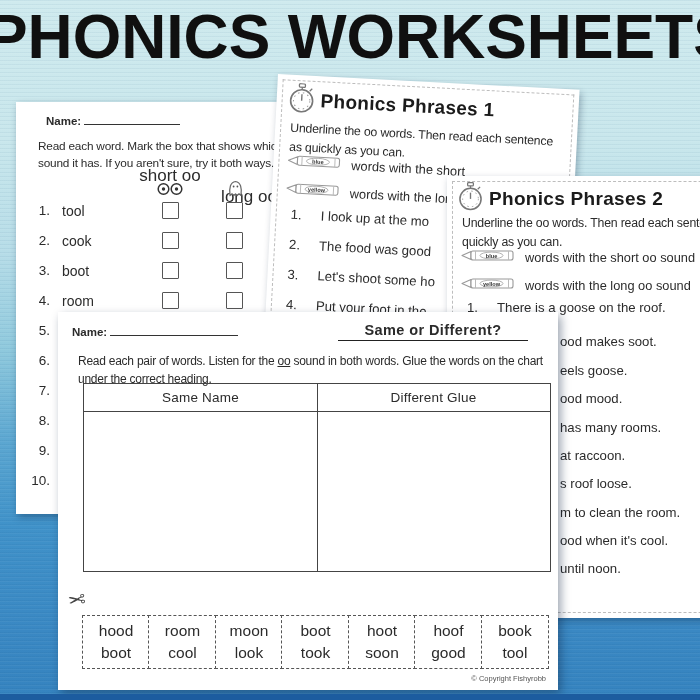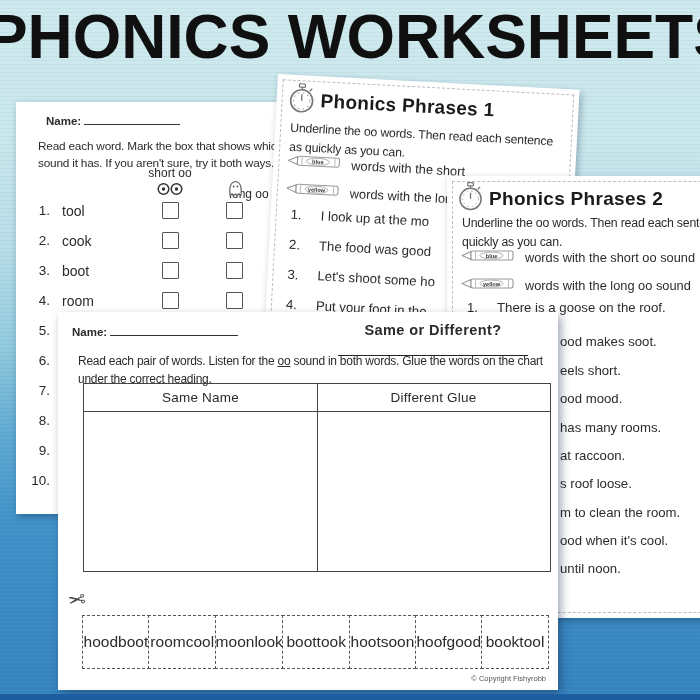--- a/index.html
+++ b/index.html
@@ -19,21 +19,21 @@
     transform:scale(1.04,1.05);white-space:nowrap;
   }
   .sheet{position:absolute;background:#ffffff;}
   .cutline{position:absolute;inset:5px;border:1.5px dashed #bdbdbd;pointer-events:none;}
 
   
   .sort-sheet{left:16px;top:102px;width:282px;height:412px;box-shadow:2px 3px 7px rgba(10,30,60,.35);z-index:1;}
   .sort-name{position:absolute;left:30px;top:12px;font-size:11.5px;font-weight:bold;}
   .name-line{display:inline-block;width:96px;border-bottom:1.2px solid #333;height:10px;margin-left:3px;}
   .sort-instr{position:absolute;left:22px;top:36px;width:258px;font-size:11.8px;line-height:1.42;letter-spacing:-0.2px;}
-  .colhead{position:absolute;top:64px;font-size:12px;width:64px;text-align:center;}
+  .colhead{position:absolute;top:64px;font-size:17px;width:64px;text-align:center;}
   .colhead.c1{left:122px;}
   .colhead.c2{left:201px;margin-top:21px;}
   .colicon{position:absolute;}
   .colicon.c1{left:141px;top:80px;}
   .colicon.c2{left:212px;top:77px;}
   .srow{position:absolute;left:0;width:100%;height:20px;font-size:13.5px;}
   .srow .num{position:absolute;left:12px;width:22px;text-align:right;}
   .srow .word{position:absolute;left:46px;font-size:14px;}
   .cb{position:absolute;top:-1px;width:15px;height:15px;border:1.6px solid #555;background:#fff;border-radius:1px;}
   .cb.k1{left:146px;}
@@ -51,30 +51,30 @@
   .pp2-sheet .pp-instr{left:15px;top:38px;}
   .keyrow{position:absolute;left:13px;display:flex;align-items:center;gap:9px;font-size:12.8px;white-space:nowrap;}
   .sentence{position:absolute;left:0;width:100%;font-size:13.2px;white-space:nowrap;}
   .sentence .num{position:absolute;left:20px;}
   .sentence .stext{position:absolute;left:50px;}
   .frag{position:absolute;left:113px;font-size:13.2px;white-space:nowrap;}
 
   
   .front-sheet{left:58px;top:312px;width:500px;height:378px;box-shadow:3px 4px 9px rgba(10,30,60,.4);z-index:4;}
   .sod-name{position:absolute;left:14px;top:13px;font-size:11.5px;font-weight:bold;}
-  .sod-title{position:absolute;left:280px;top:10px;width:190px;text-align:center;font-size:14.5px;font-weight:bold;letter-spacing:0.4px;border-bottom:1.6px solid #222;padding-bottom:17px;}
+  .sod-title{position:absolute;left:280px;top:10px;width:190px;text-align:center;font-size:14.5px;font-weight:bold;letter-spacing:0.4px;border-bottom:1.6px solid #222;padding-bottom:2px;}
   .sod-instr{position:absolute;left:20px;top:40px;width:478px;font-size:12px;line-height:1.5;letter-spacing:-0.25px;}
   .u{text-decoration:underline;}
   .sod-table{position:absolute;left:25px;top:71px;width:466px;height:187px;border:1.5px solid #444;}
   .sod-thead{position:absolute;top:0;left:0;right:0;height:27px;border-bottom:1.3px solid #444;display:flex;}
   .sod-th{flex:1;display:flex;align-items:center;justify-content:center;font-size:13.5px;letter-spacing:0.2px;}
   .sod-divider{position:absolute;left:50%;top:0;bottom:0;border-left:1.3px solid #444;}
   .scissors{position:absolute;left:10px;top:276px;font-size:21px;color:#444;transform:scaleX(-1) rotate(8deg);}
   .cards{position:absolute;left:24px;top:303px;width:467px;height:54px;display:flex;}
-  .card{flex:1;border:1.6px dashed #555;margin-left:-1.6px;display:flex;flex-direction:row;align-items:center;justify-content:center;font-size:15.5px;line-height:22px;background:#fff;}
+  .card{flex:1;border:1.6px dashed #555;margin-left:-1.6px;display:flex;flex-direction:column;align-items:center;justify-content:center;font-size:15.5px;line-height:22px;background:#fff;}
   .card:first-child{margin-left:0;}
   .copyright{position:absolute;right:12px;bottom:7px;font-size:7.5px;color:#555;}
 
   svg text{font-family:"Liberation Sans",sans-serif;}
 </style>
 </head>
 <body>
 
 <div id="stage">
   <div class="stripes"></div>
@@ -281,21 +281,21 @@
         </svg>
       </span>
     </div>
 
     <div class="sentence" style="top:124px">
         <span class="num">1.</span>
         <span class="stext">There is a goose on the roof.</span>
       </div>
 
     <div class="frag" style="top:158px">ood makes soot.</div>
-    <div class="frag" style="top:187px">eels short.</div>
+    <div class="frag" style="top:187px">eels goose.</div>
     <div class="frag" style="top:215px">ood mood.</div>
     <div class="frag" style="top:244px">has many rooms.</div>
     <div class="frag" style="top:272px">at raccoon.</div>
     <div class="frag" style="top:300px">s roof loose.</div>
     <div class="frag" style="top:329px">m to clean the room.</div>
     <div class="frag" style="top:357px">ood when it's cool.</div>
     <div class="frag" style="top:385px">until noon.</div>
   </div>
 
   <div class="sheet front-sheet">

